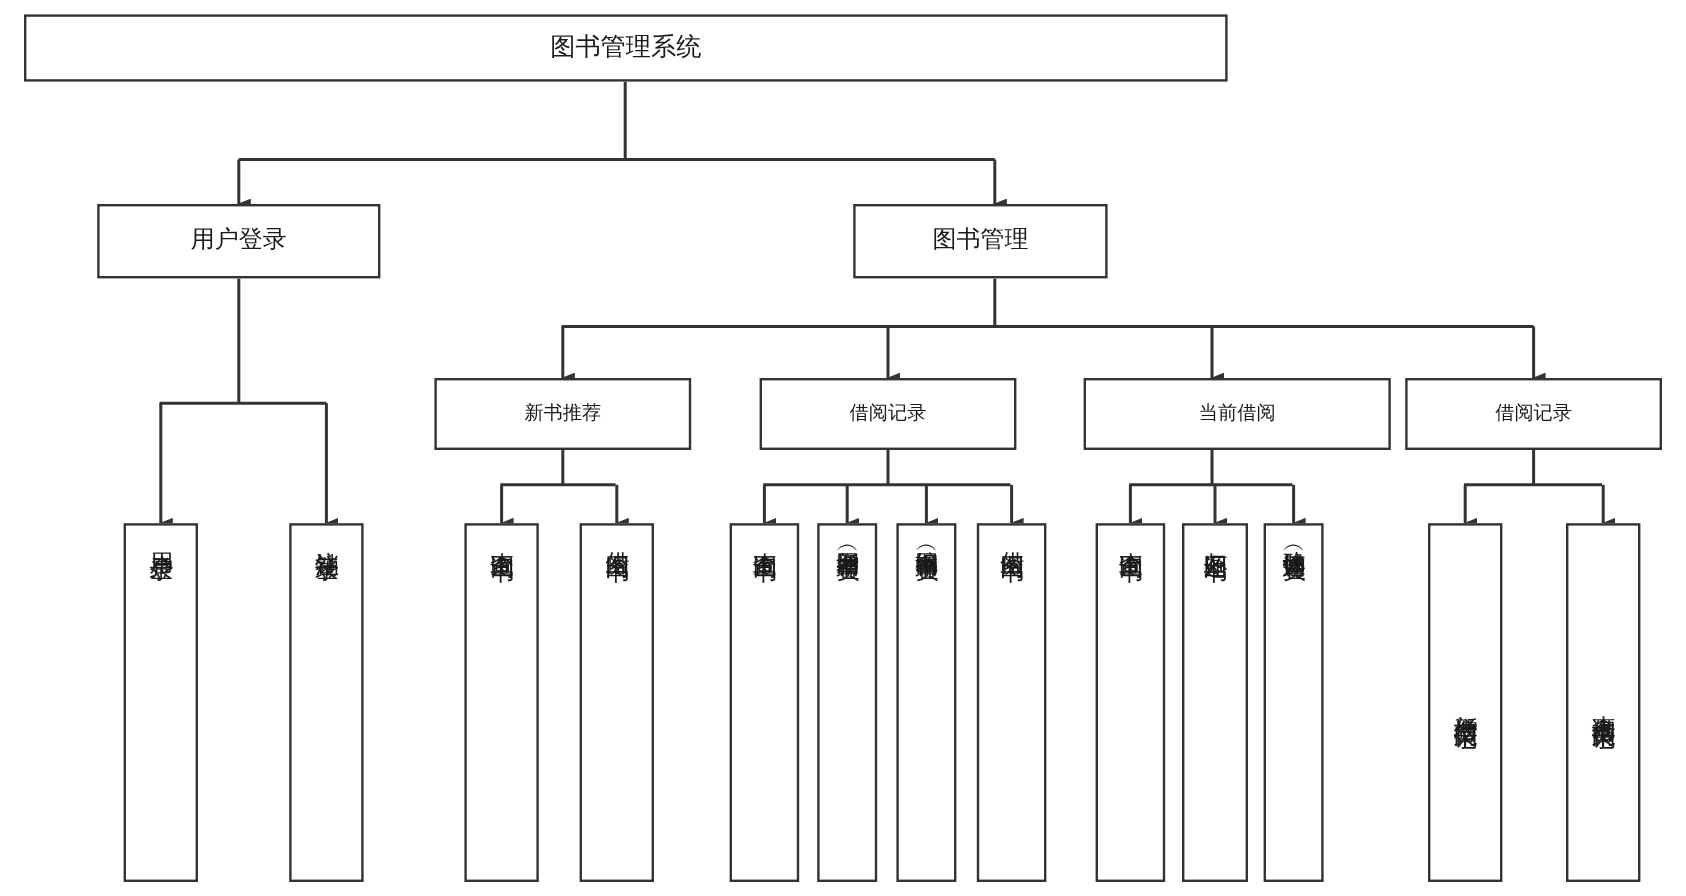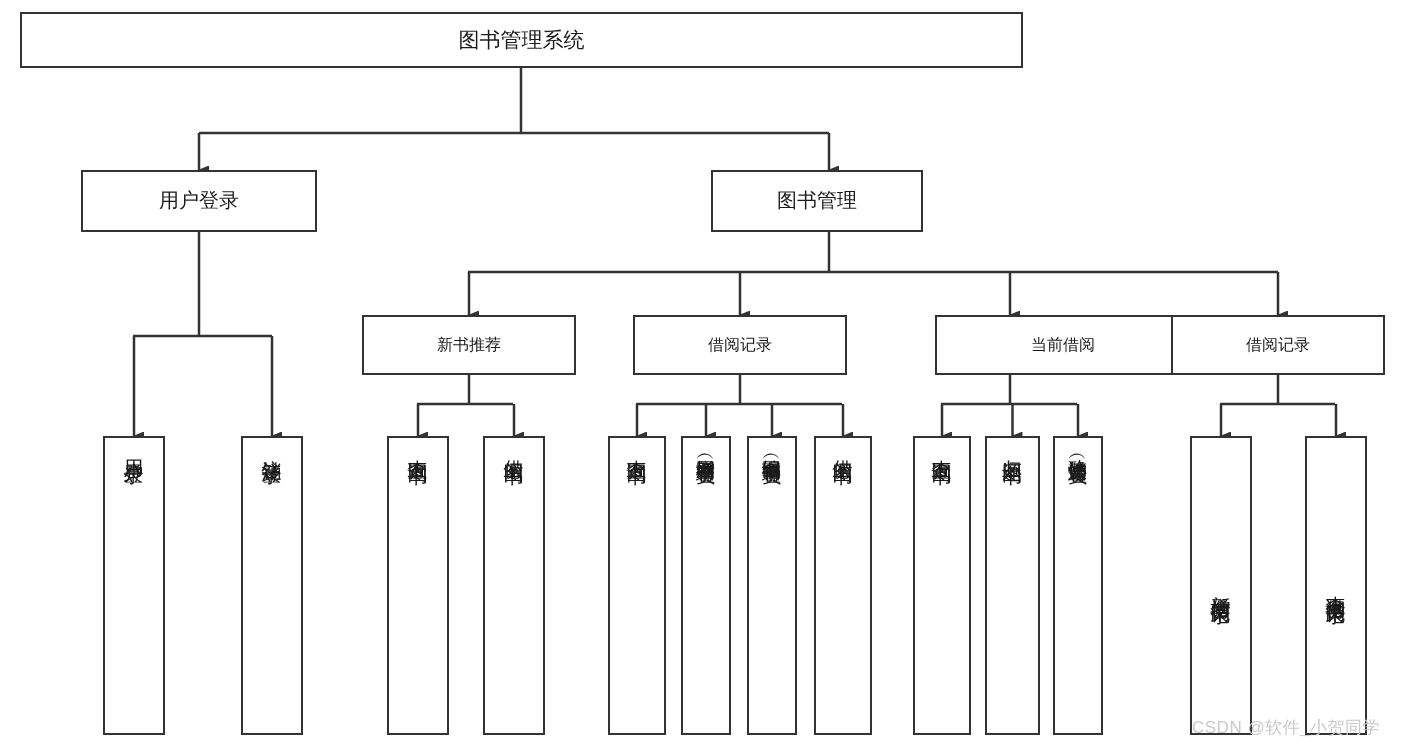--- a/index.html
+++ b/index.html
@@ -139,21 +139,21 @@
         <span class="node-label">图书管理</span>
       </div>
     </div>
   <div id="level3-nodes">
       <div class="node-box node-level3" style="left: 362px; top: 315px; width: 214px; height: 60px;">
         <span class="node-label">新书推荐</span>
       </div>
       <div class="node-box node-level3" style="left: 633px; top: 315px; width: 214px; height: 60px;">
         <span class="node-label">借阅记录</span>
       </div>
-      <div class="node-box node-level3" style="left: 903px; top: 315px; width: 256px; height: 60px; margin-left: 32px;">
+      <div class="node-box node-level3" style="left: 903px; top: 315px; width: 256px; height: 60px;">
         <span class="node-label">当前借阅</span>
       </div>
       <div class="node-box node-level3" style="left: 1171px; top: 315px; width: 214px; height: 60px; align-items: center;">
         <span class="node-label">借阅记录</span>
       </div>
     </div>
   <div id="leaf-nodes">
       <div class="node-box node-leaf" style="left: 103px; top: 436px; width: 62px; height: 299px;">
         <span class="node-label">用户登录</span>
       </div>
@@ -188,15 +188,14 @@
         <span class="node-label">确认归还（管理员）</span>
       </div>
       <div class="node-box node-leaf leaf-mid" style="left: 1190px; top: 436px; width: 62px; height: 299px;">
         <span class="node-label">新增借阅记录</span>
       </div>
       <div class="node-box node-leaf leaf-mid" style="left: 1305px; top: 436px; width: 62px; height: 299px;">
         <span class="node-label">查询借阅记录</span>
       </div>
     </div>
 
-  <div class="watermark" style="left: 1192px; top: 716px;">CSDN @软件_小贺同学</div>
 
 </div>
 
 </body></html>

